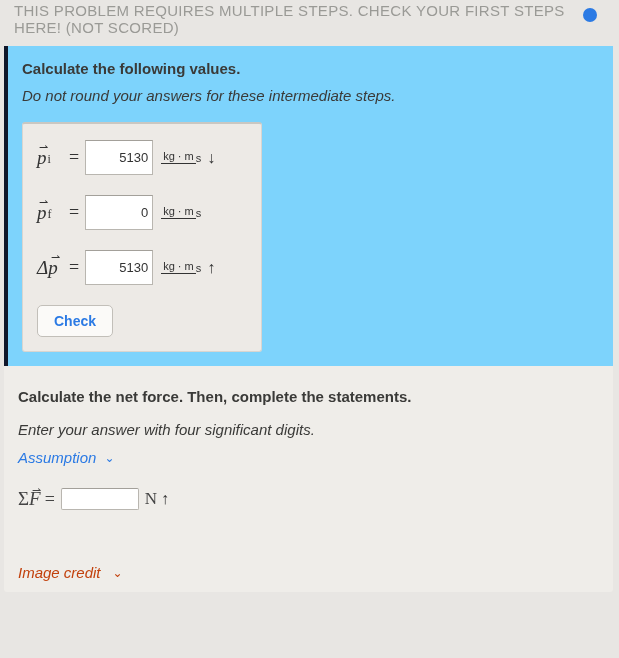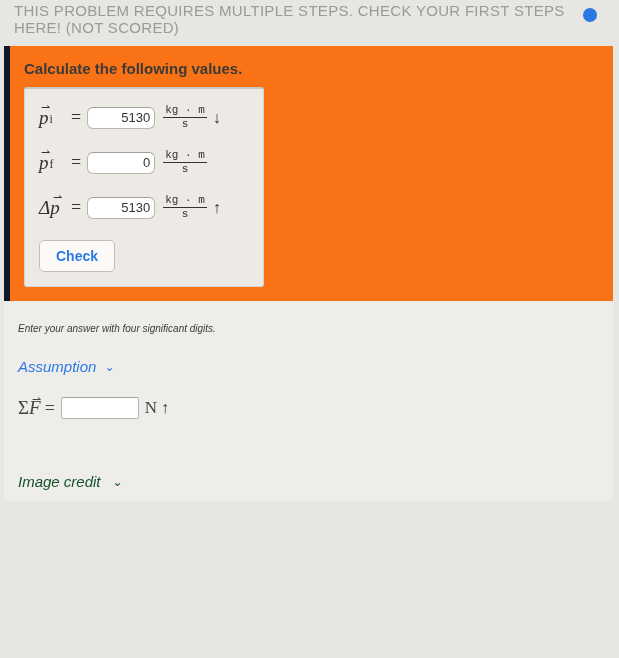--- a/index.html
+++ b/index.html
@@ -27,23 +27,23 @@
       height: 14px;
       background: #2b7ae4;
       border-radius: 50%;
     }
     .main-content {
       background: #efede9;
       margin: 0 6px 0 4px;
       border-radius: 3px;
     }
     .section-a {
-      border-left: 6px solid #0f172a;
+      border-left: 4px solid #0f172a;
       padding: 14px 18px 14px 14px;
-      background: #f97316;
+      background: #7dd3fc;
       margin-bottom: 2px;
     }
     .section-title {
       font-size: 15px;
       font-weight: bold;
       color: #3a3a38;
       margin-bottom: 10px;
     }
     .section-instruction {
       font-size: 15px;
@@ -89,36 +89,36 @@
       align-self: flex-end;
       margin-bottom: 2px;
     }
     .equals {
       font-family: 'Times New Roman', serif;
       font-size: 18px;
       margin: 0 6px 0 4px;
     }
     .calc-input {
       width: 68px;
-      height: 22px;
+      height: 35px;
       background: #fff;
       border: 1px solid #b9b6b0;
       border-top-color: #a3a09a;
-      border-radius: 6px;
+      border-radius: 0;
       text-align: right;
       padding: 2px 4px;
       font-size: 13px;
       color: #333;
     }
     .unit-fraction {
       display: inline-flex;
-      flex-direction: column;
+      flex-direction: row;
       align-items: center;
       margin: 0 6px 0 8px;
-      font-family: Liberation Mono, monospace;
+      font-family: Liberation Sans, sans-serif;
       font-size: 11px;
       line-height: 1;
       color: #333;
     }
     .unit-fraction .num { border-bottom: 1px solid #333; padding: 0 2px 1px; }
     .unit-fraction .den { padding-top: 1px; }
     .dir-arrow {
       font-size: 16px;
       color: #333;
     }
@@ -130,24 +130,24 @@
       font-size: 14px;
       font-weight: bold;
       color: #2b7ae4;
       cursor: pointer;
     }
     .section-b {
       padding: 20px 14px 10px;
     }
     .section-b .section-title { margin-bottom: 16px; }
     .sec-b-instruction {
-      font-size: 10px;
+      font-size: 15px;
       font-style: italic;
       color: #3a3a38;
-      margin-bottom: 24px;
+      margin-bottom: 11px;
     }
     .assumption-link {
       color: #2b7ae4;
       font-size: 15px;
       font-style: italic;
       display: inline-flex;
       align-items: center;
       gap: 8px;
       margin-bottom: 22px;
       cursor: pointer;
@@ -207,41 +207,42 @@
     }
     .inline-select::after {
       content: "⌄";
       position: absolute;
       right: 6px;
       top: 0px;
       font-size: 14px;
       color: #666;
     }
     .image-credit {
-      color: #14532d;
+      color: #c2410c;
       font-size: 15px;
       font-style: italic;
       margin-top: 14px;
       display: inline-flex;
       align-items: center;
       gap: 12px;
     }
   </style>
 </head>
 <body>
 
 <div class="top-banner">
   <span>THIS PROBLEM REQUIRES MULTIPLE STEPS. CHECK YOUR FIRST STEPS HERE! (NOT SCORED)</span>
   <span class="status-dot"></span>
 </div>
 
 <div class="main-content">
 
   <div class="section-a">
     <div class="section-title">Calculate the following values.</div>
+    <div class="section-instruction">Do not round your answers for these intermediate steps.</div>
 
     <div class="calc-box">
       <div class="calc-row">
         <span class="var-label">
           <span class="vec-arrow">⇀</span>
           <span>p</span>
           <span class="subscript">i</span>
         </span>
         <span class="equals">=</span>
         <input class="calc-input" value="5130" style="">
@@ -279,20 +280,21 @@
           <span class="den">s</span>
         </span>
         <span class="dir-arrow">↑</span>
       </div>
 
       <button class="check-btn">Check</button>
     </div>
   </div>
 
   <div class="section-b">
+    <div class="section-title">Calculate the net force. Then, complete the statements.</div>
     <div class="sec-b-instruction">Enter your answer with four significant digits.</div>
 
     <div class="assumption-link">
       <span>Assumption</span>
       <span class="chevron">⌄</span>
     </div>
 
     <div class="force-row">
       <span class="sigma-f">
         <span class="sigma">Σ</span><span>F</span>

